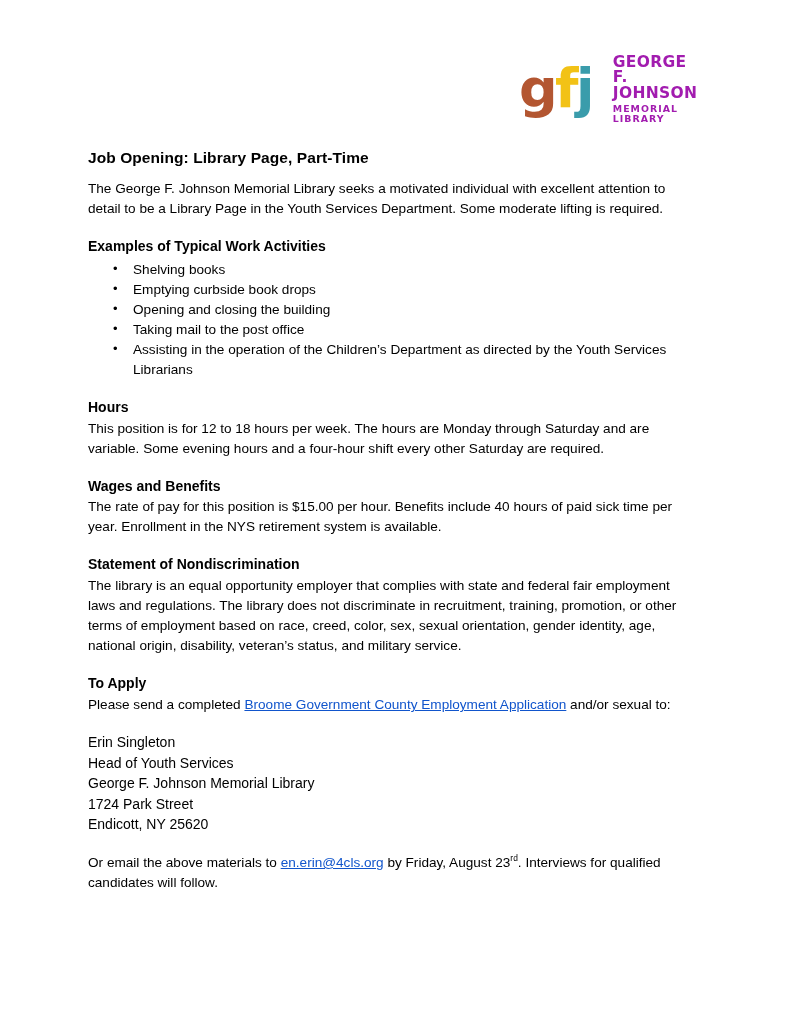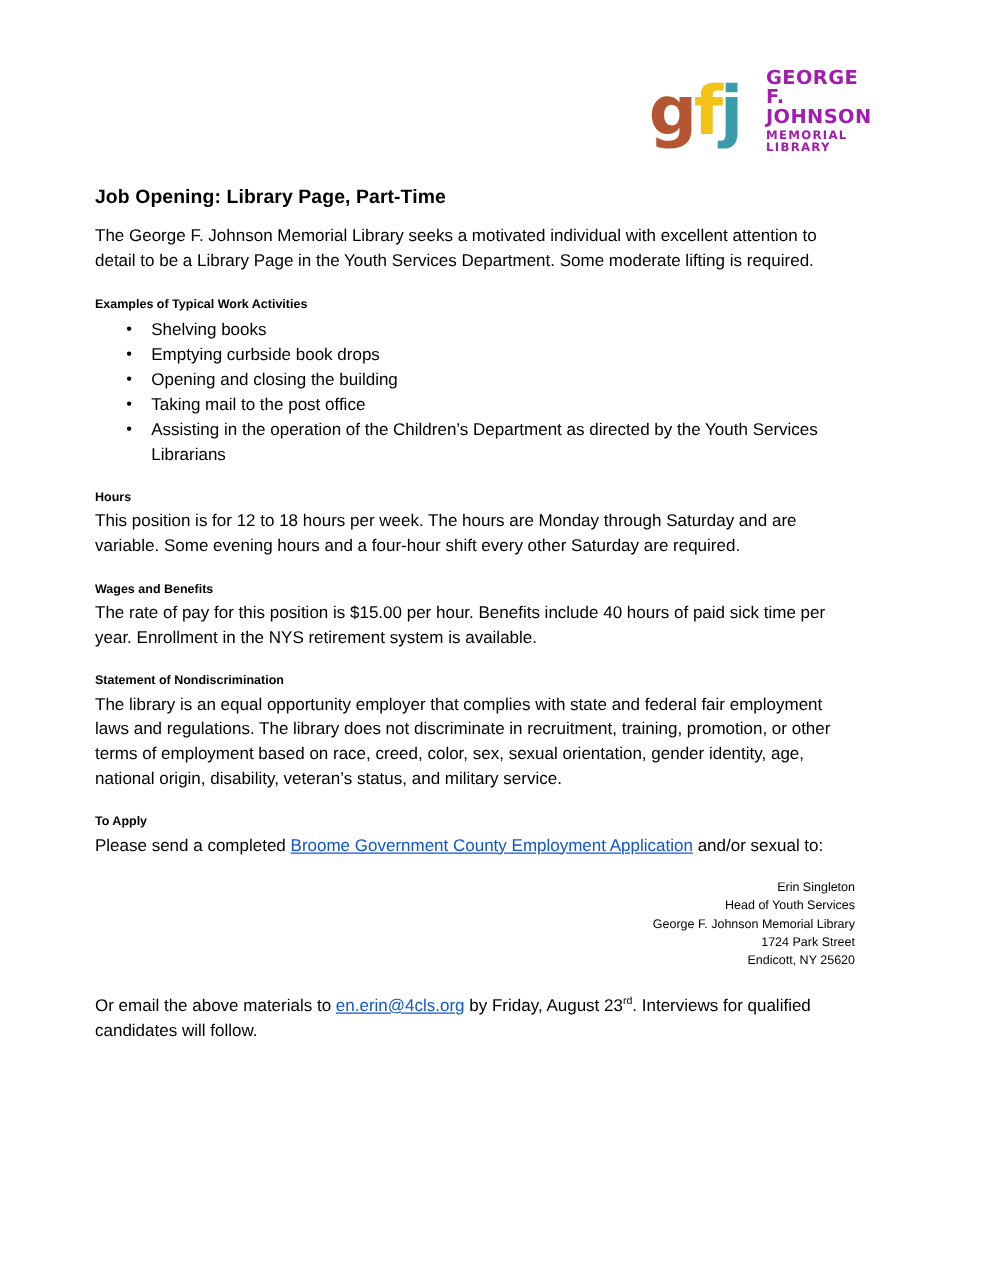--- a/index.html
+++ b/index.html
@@ -64,35 +64,35 @@
   .logo-line1, .logo-line2 { font-size: 15.5px; }
   .logo-line3 {
     font-size: 9.4px;
     letter-spacing: 0.11em;
     margin-top: 3px;
   }
 
   
   .content {
     position: absolute;
-    left: 76px;
+    left: 88px;
     top: 148px;
     width: 608px;
   }
 
   h1.doc-title {
     font-size: 15.5px;
     font-weight: 700;
     margin: 0 0 11px 0;
     line-height: 1.3;
     letter-spacing: 0.005em;
   }
 
   h2.section-head {
-    font-size: 10px;
+    font-size: 14px;
     font-weight: 700;
     margin: 0 0 1px 0;
     line-height: 1.42;
   }
 
   p.para {
     font-size: 13.6px;
     font-weight: 400;
     margin: 0;
     line-height: 1.47;
@@ -121,23 +121,22 @@
     font-size: 13px;
     line-height: 1.47;
   }
 
   a.doclink {
     color: #1155cc;
     text-decoration: underline;
   }
 
   .addr-line {
-    font-size: 10px;
-    line-height: 1.47;
-    text-align: right;
+    font-size: 14px;
+    line-height: 1.47;
   }
 
   sup.ord {
     font-size: 0.62em;
     vertical-align: super;
     line-height: 0;
   }
 </style>
 </head>
 <body>

